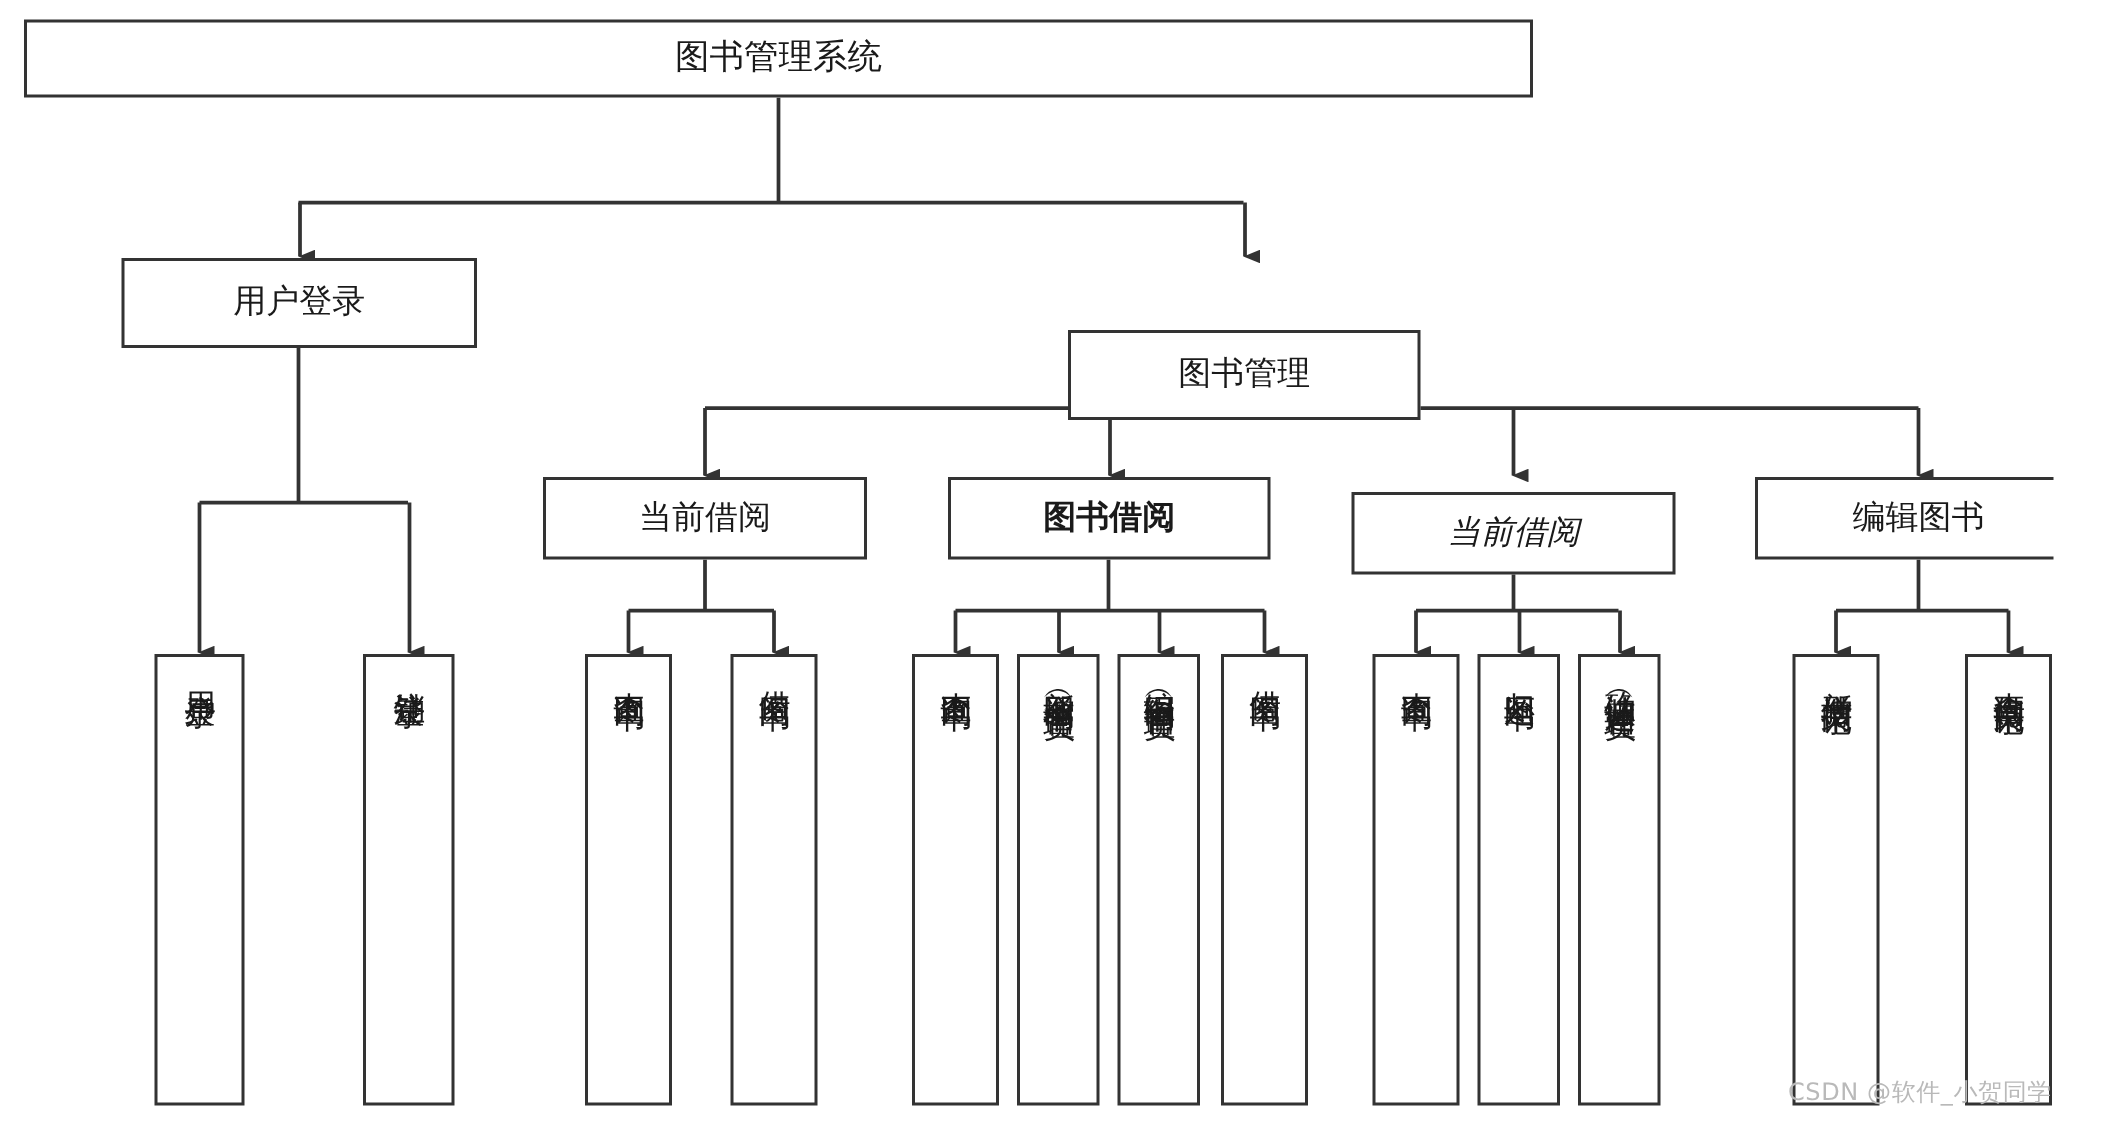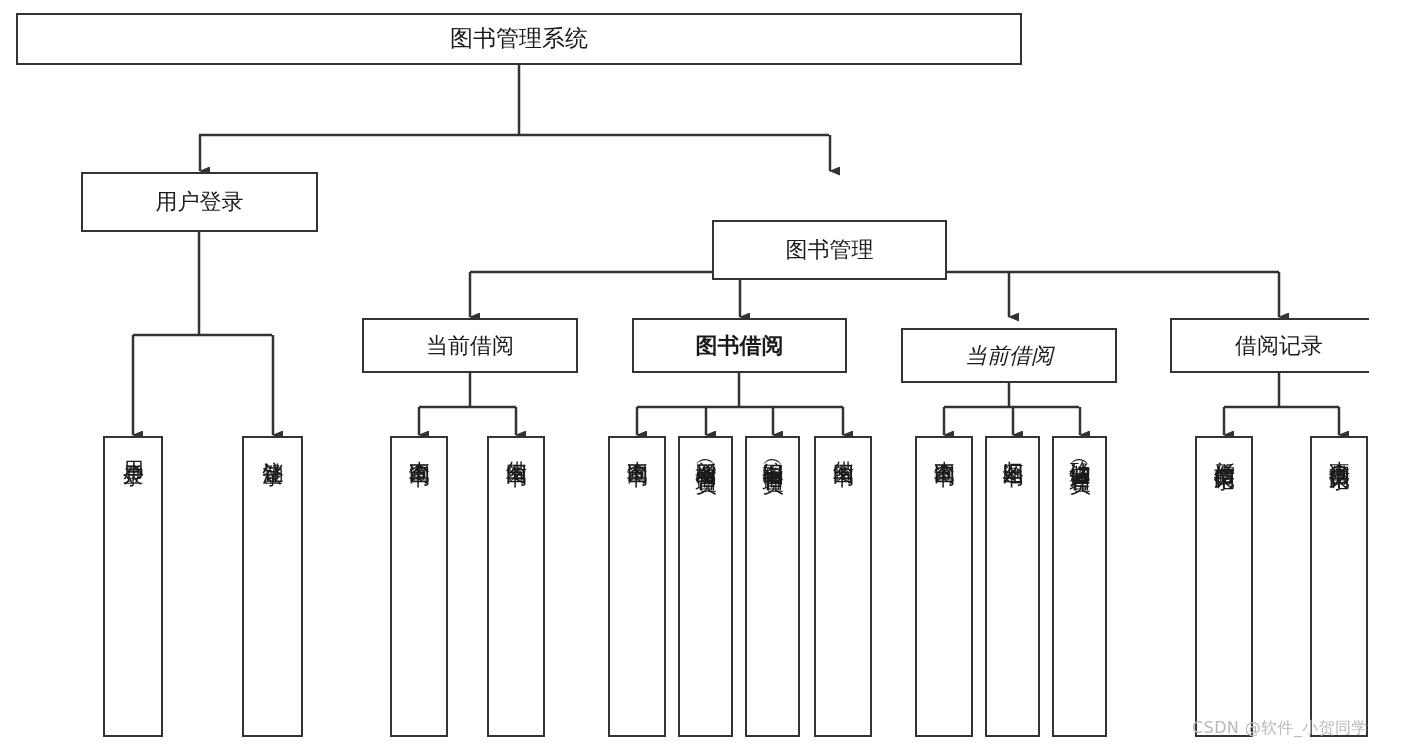--- a/index.html
+++ b/index.html
@@ -135,21 +135,21 @@
       <div class="node h" style="left: 362px; top: 318px; width: 216px; height: 55px;">
         <span class="label">当前借阅</span>
       </div>
       <div class="node h" style="left: 632px; top: 318px; width: 215px; height: 55px; font-weight: bold;">
         <span class="label">图书借阅</span>
       </div>
       <div class="node h" style="left: 901px; top: 328px; width: 216px; height: 55px; font-style: italic;">
         <span class="label">当前借阅</span>
       </div>
       <div class="node h" style="left: 1170px; top: 318px; width: 218px; height: 55px;">
-        <span class="label">借阅记录</span>
+        <span class="label">编辑图书</span>
       </div>
       <div class="node v" style="left: 103px; top: 436px; width: 60px; height: 301px;">
         <span class="label">用户登录</span>
       </div>
       <div class="node v" style="left: 242px; top: 436px; width: 61px; height: 301px;">
         <span class="label">注销登录</span>
       </div>
       <div class="node v" style="left: 390px; top: 436px; width: 58px; height: 301px;">
         <span class="label">查询图书</span>
       </div>

